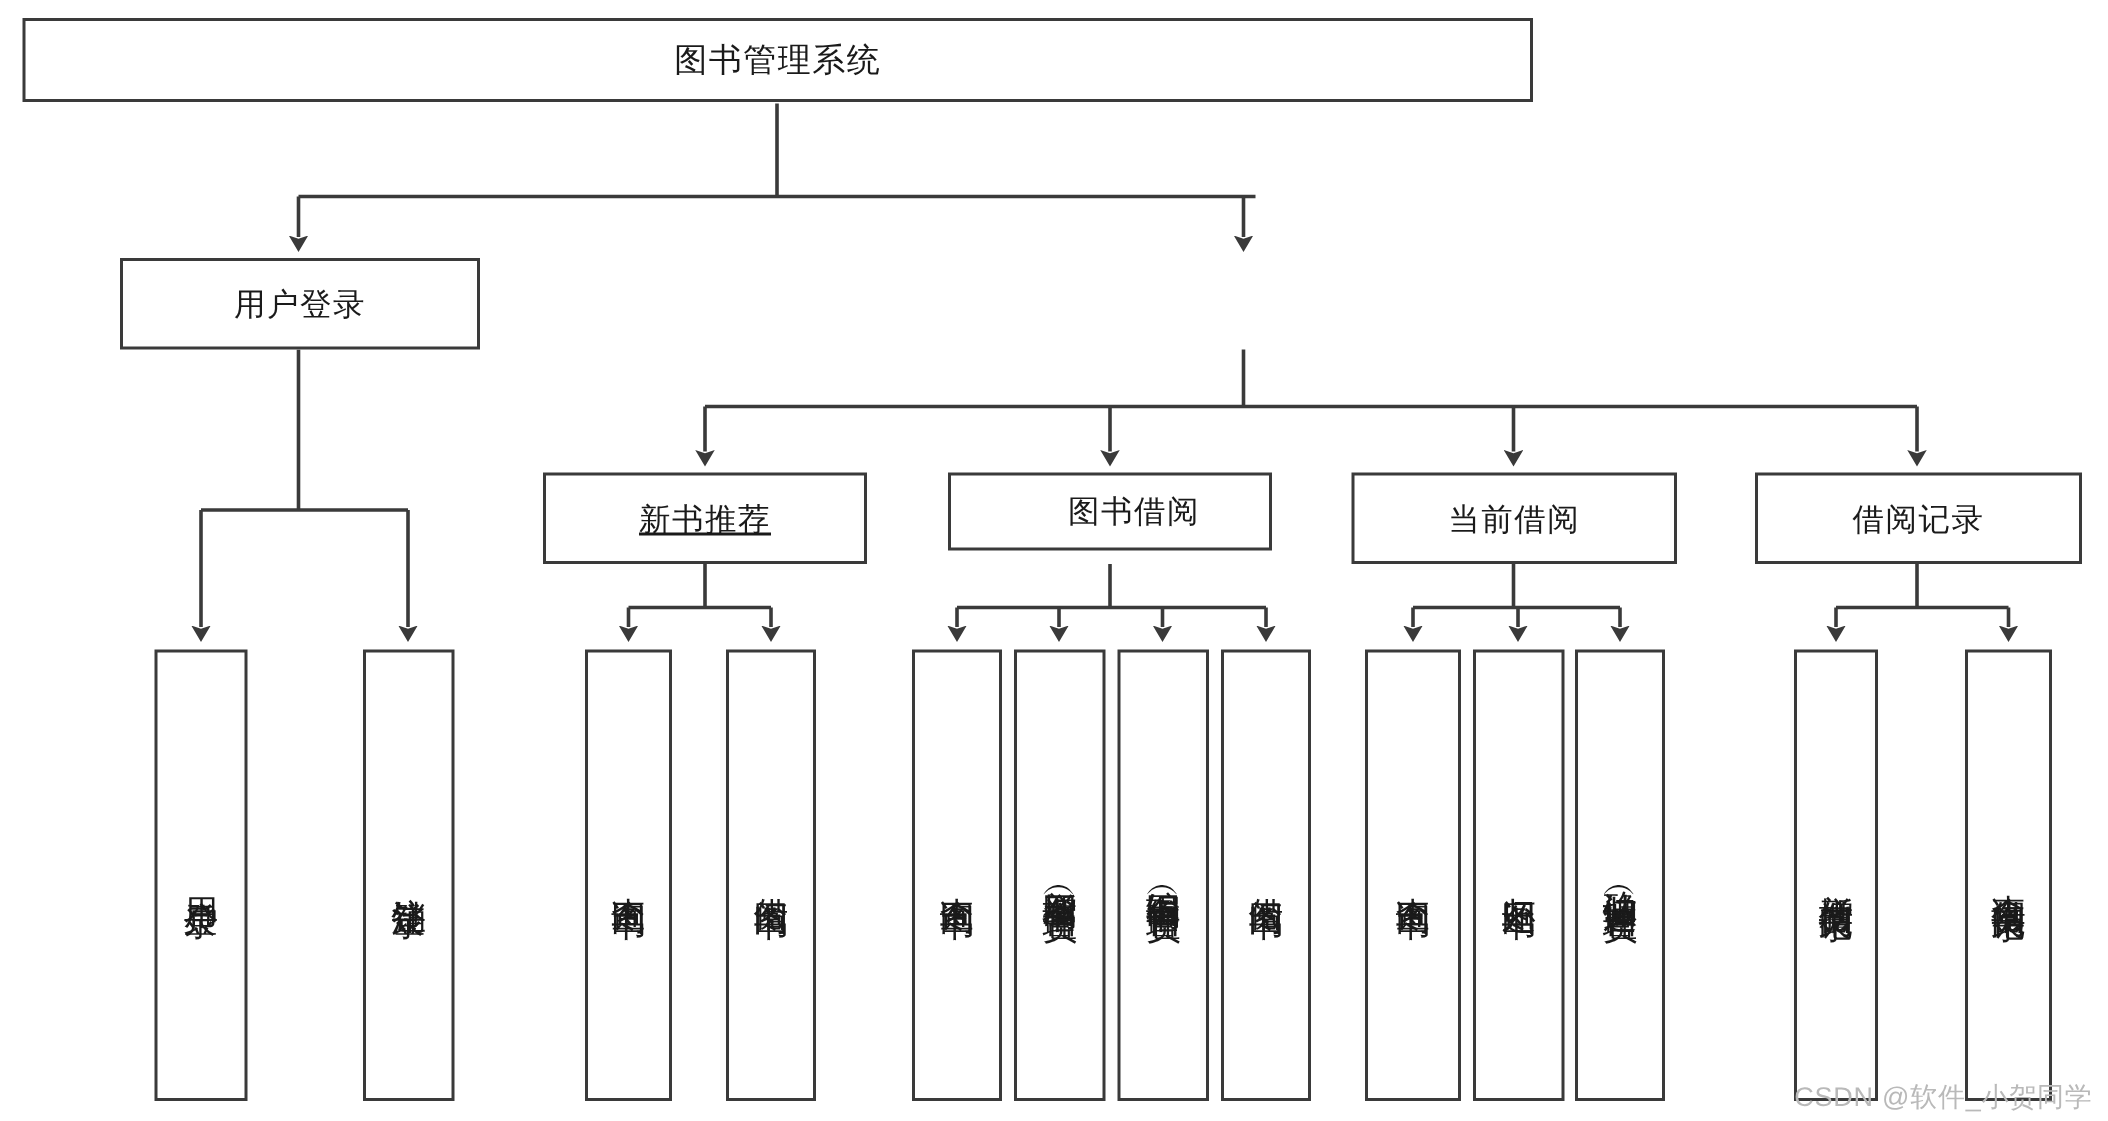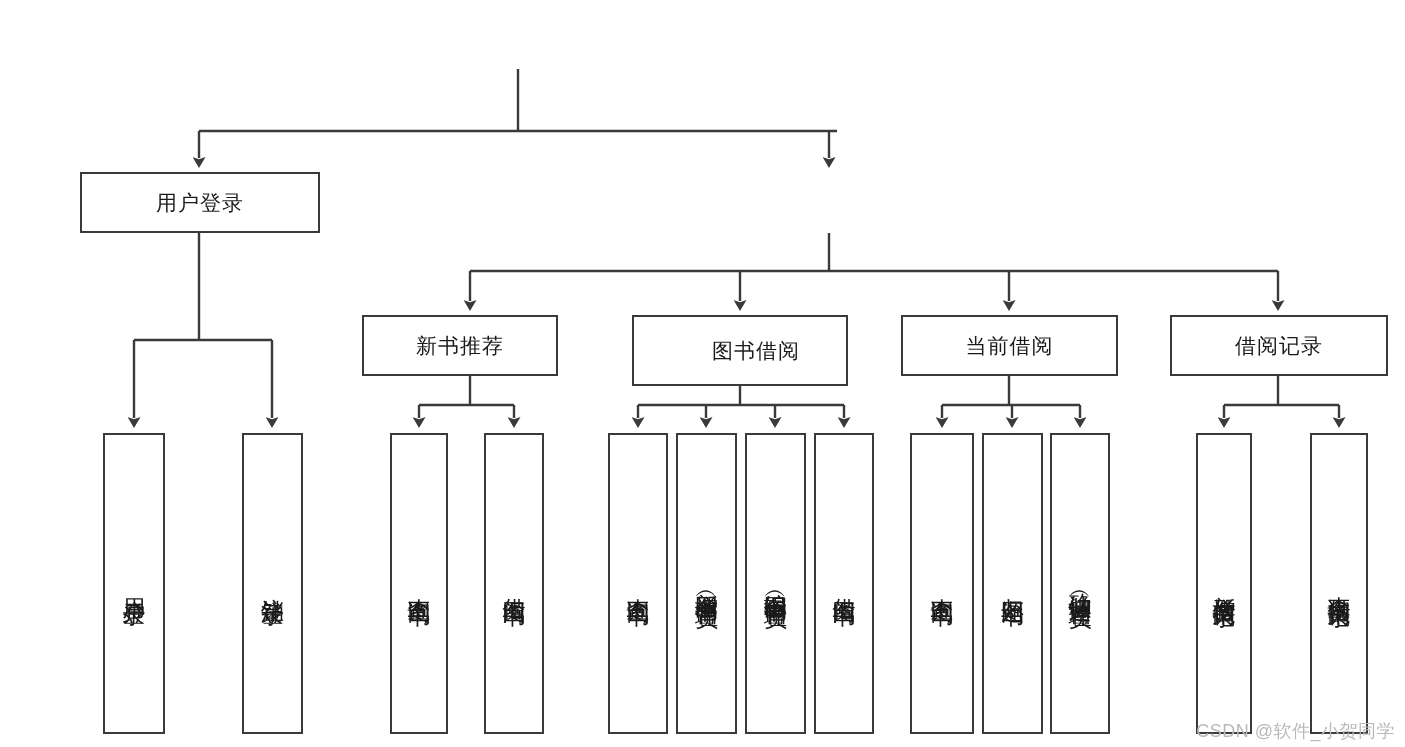--- a/index.html
+++ b/index.html
@@ -125,29 +125,32 @@
     <path class="wire" d="M942,405 L942,418" marker-end="url(#arw)"></path>
     <path class="wire" d="M1012,405 L1012,418" marker-end="url(#arw)"></path>
     <path class="wire" d="M1080,405 L1080,418" marker-end="url(#arw)"></path>
 
     <path class="wire" d="M1278,376 L1278,405"></path>
     <path class="wire" d="M1224,405 L1339,405"></path>
     <path class="wire" d="M1224,405 L1224,418" marker-end="url(#arw)"></path>
     <path class="wire" d="M1339,405 L1339,418" marker-end="url(#arw)"></path>
   </svg>
 
+  <div class="node h root" style="left:15px; top:12px; width:1007px; height:56px;">
+    <span>图书管理系统</span>
+  </div>
 
   <div class="node h" style="left:80px; top:172px; width:240px; height:61px;">
     <span>用户登录</span>
   </div>
 
-  <div class="node h" style="left:362px; top:315px; width:196px; height:61px;">
+  <div class="node h" style="left:362px; top:315px; width:216px; height:61px;text-decoration:underline;">
     <span>新书推荐</span>
   </div>
-  <div class="node h" style="left:632px; top:315px; width:216px; height:71px;padding-left:32px;">
+  <div class="node h" style="left:632px; top:315px; width:216px; height:52px;padding-left:32px;">
     <span>图书借阅</span>
   </div>
   <div class="node h" style="left:901px; top:315px; width:217px; height:61px;">
     <span>当前借阅</span>
   </div>
   <div class="node h" style="left:1170px; top:315px; width:218px; height:61px;">
     <span>借阅记录</span>
   </div>
 
   <div class="node v" style="left:103px; top:433px; width:62px; height:301px;">

